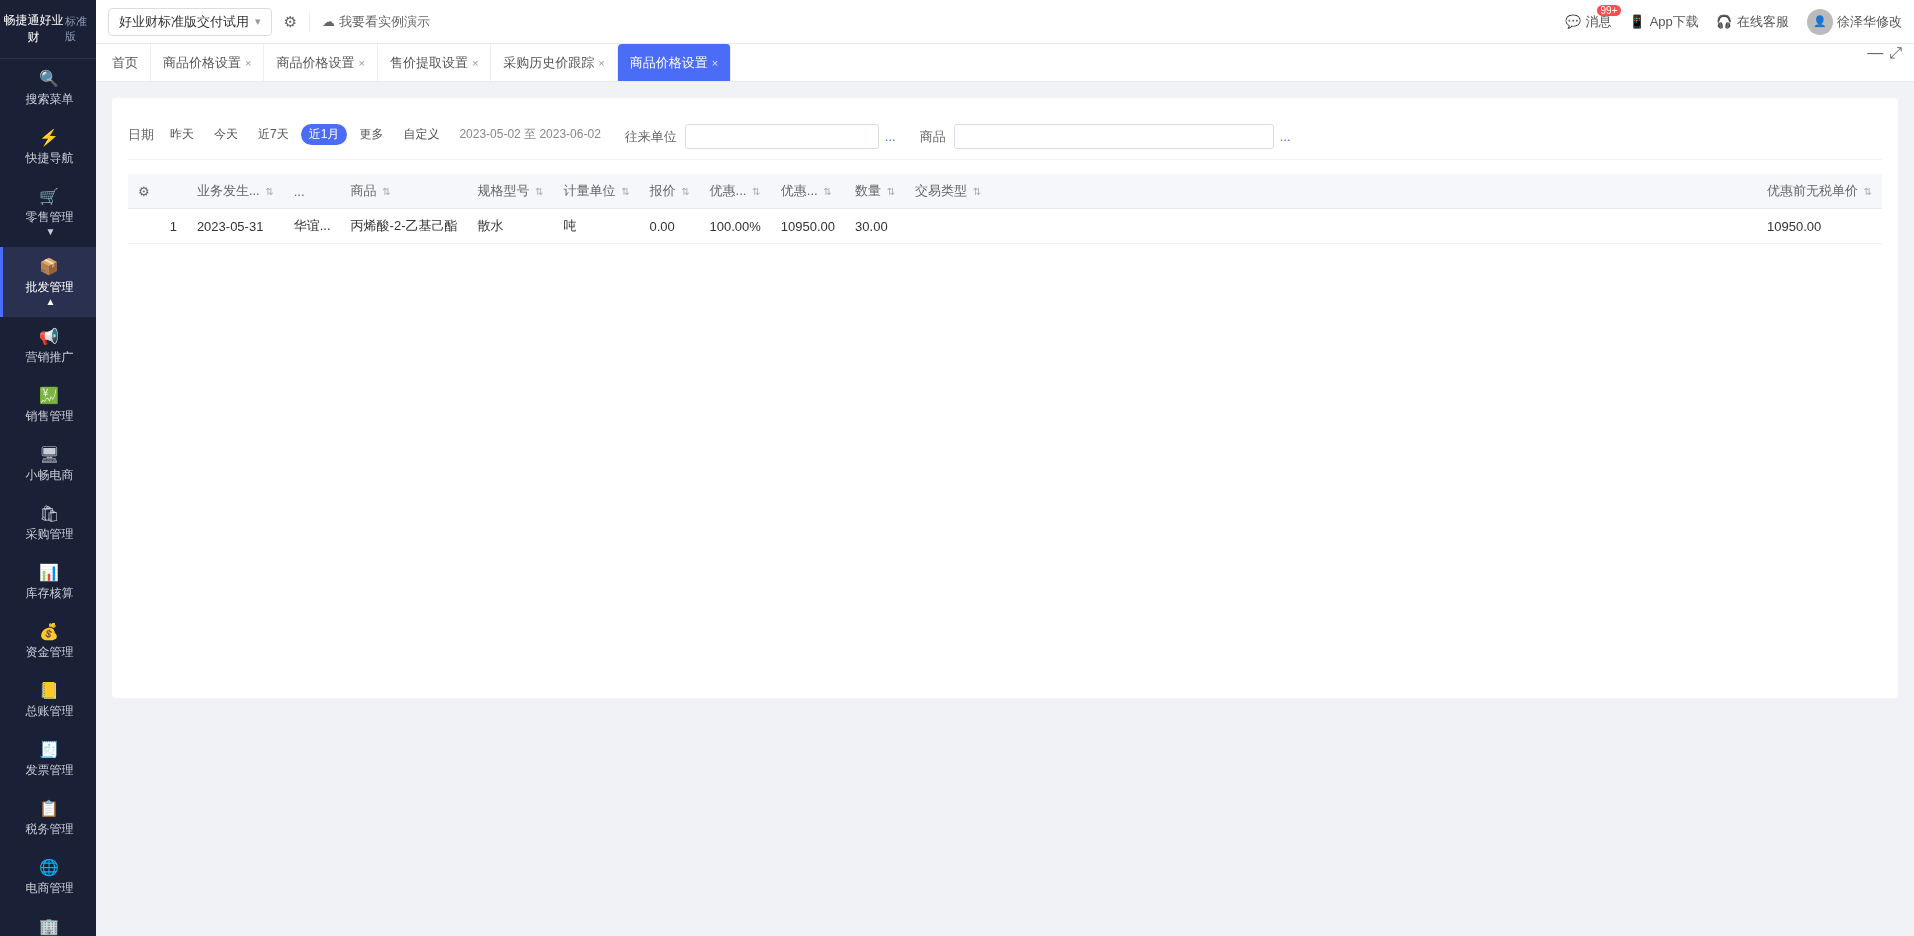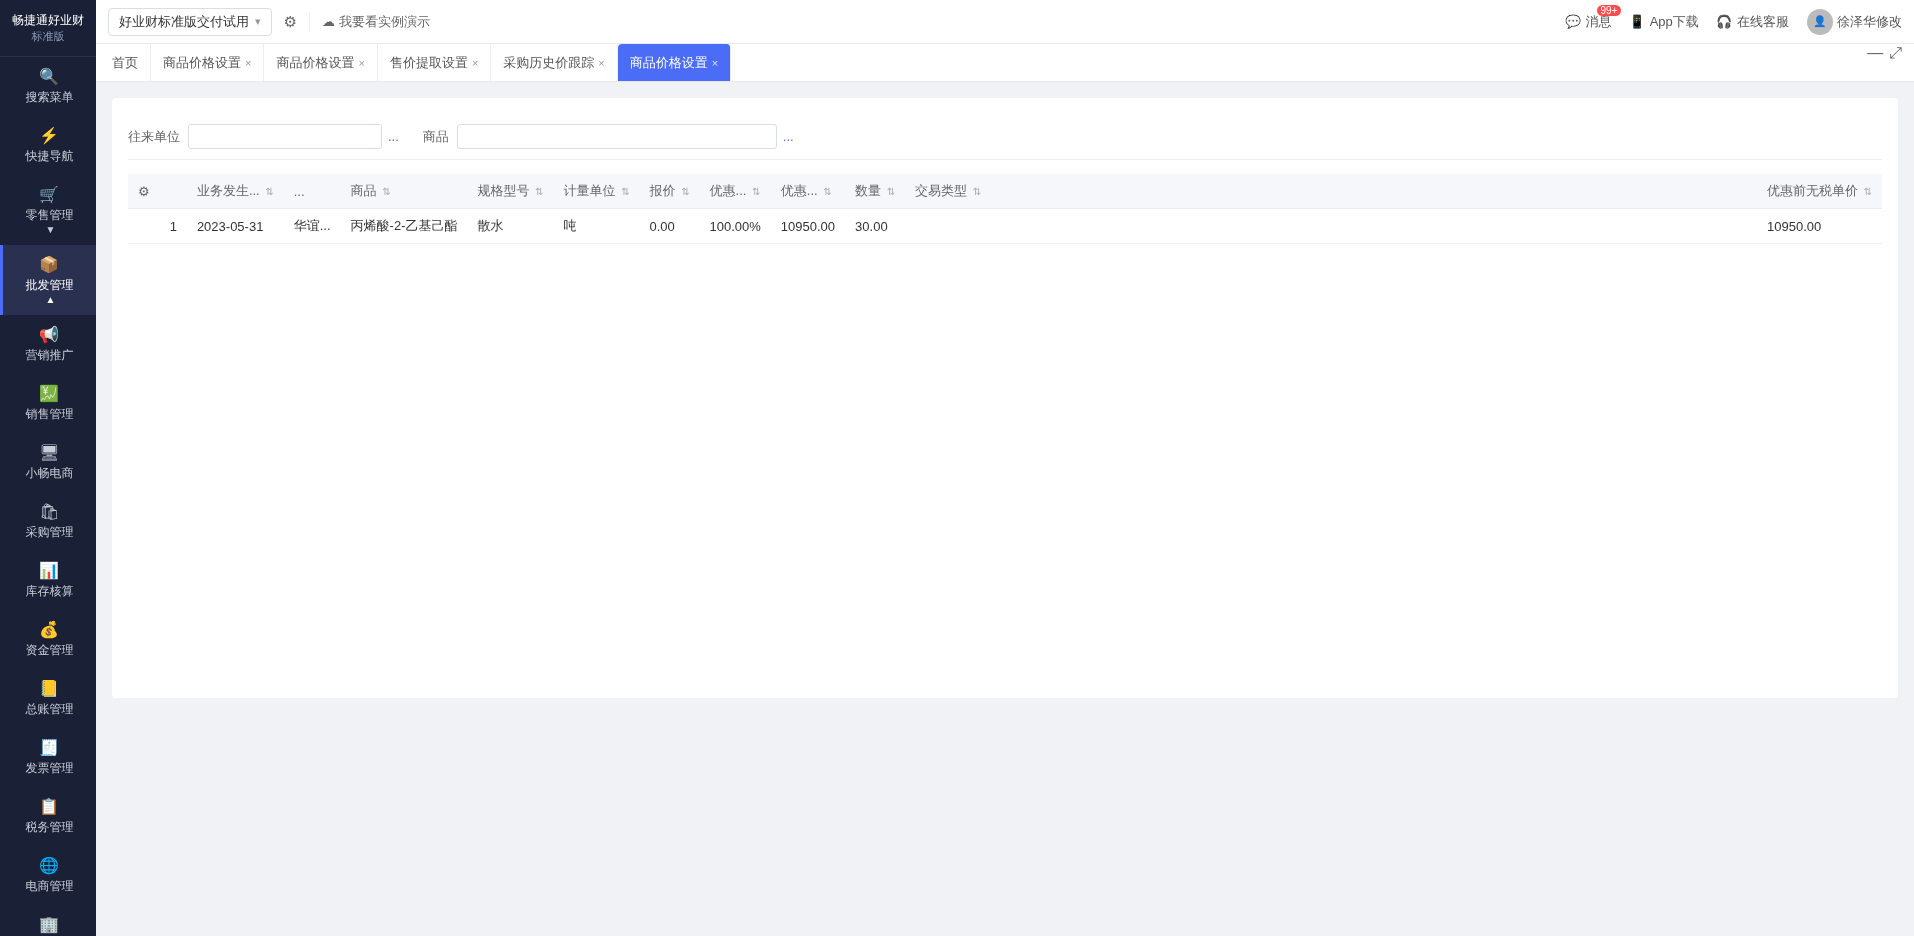--- a/index.html
+++ b/index.html
@@ -12,21 +12,21 @@
       color: #c8cdd8;
       display: flex;
       flex-direction: column;
       flex-shrink: 0;
       height: 100vh;
       overflow-y: auto;
     }
     .sidebar-logo {
       padding: 12px 2px;
       display: flex;
-      flex-direction: column;
+      flex-direction: row;
       align-items: center;
       border-bottom: 1px solid #2a3050;
     }
     .sidebar-logo-title {
       font-size: 12px;
       color: #fff;
       text-align: center;
       line-height: 1.4;
     }
     .sidebar-logo-sub {
@@ -474,20 +474,32 @@
       <button class="tabbar-end-btn">—</button>
       <button class="tabbar-end-btn">⤢</button>
     </div>
   </div>
 
   <div class="page-area">
     <div class="page-card">
 
 
       <div class="filter-area">
+        <div class="filter-group">
+          <span class="filter-label">日期</span>
+          <div class="date-btns">
+            <button class="date-btn">昨天</button>
+            <button class="date-btn">今天</button>
+            <button class="date-btn">近7天</button>
+            <button class="date-btn active">近1月</button>
+            <button class="date-btn">更多</button>
+            <button class="date-btn">自定义</button>
+          </div>
+          <span class="date-range">2023-05-02 至 2023-06-02</span>
+        </div>
         <div class="filter-group">
           <span class="filter-label">往来单位</span>
           <div class="filter-input-wrap">
             <input class="filter-input" type="text" style="">
             <span class="filter-dots">...</span>
           </div>
         </div>
         <div class="filter-group">
           <span class="filter-label">商品</span>
           <div class="filter-input-wrap">

